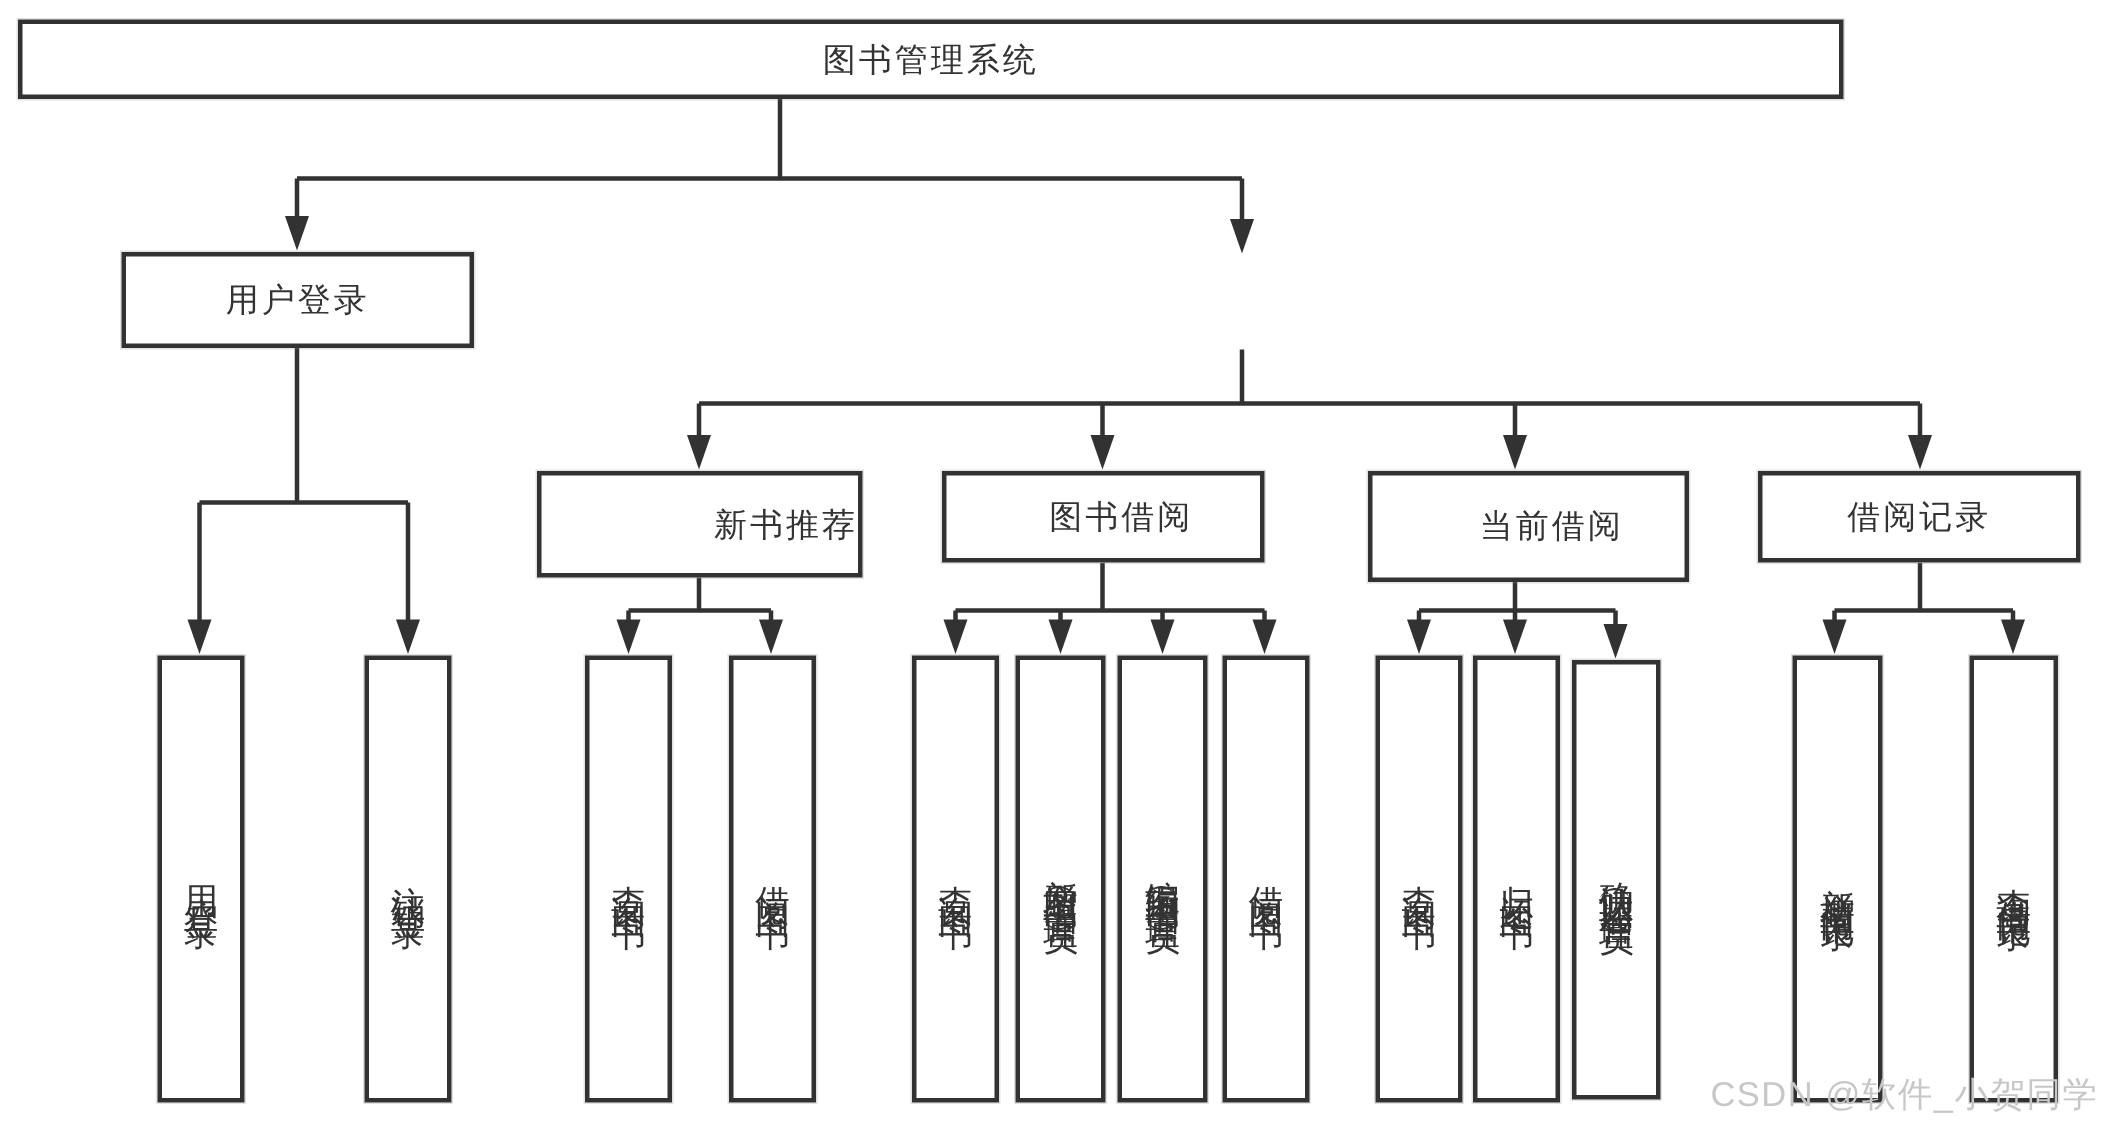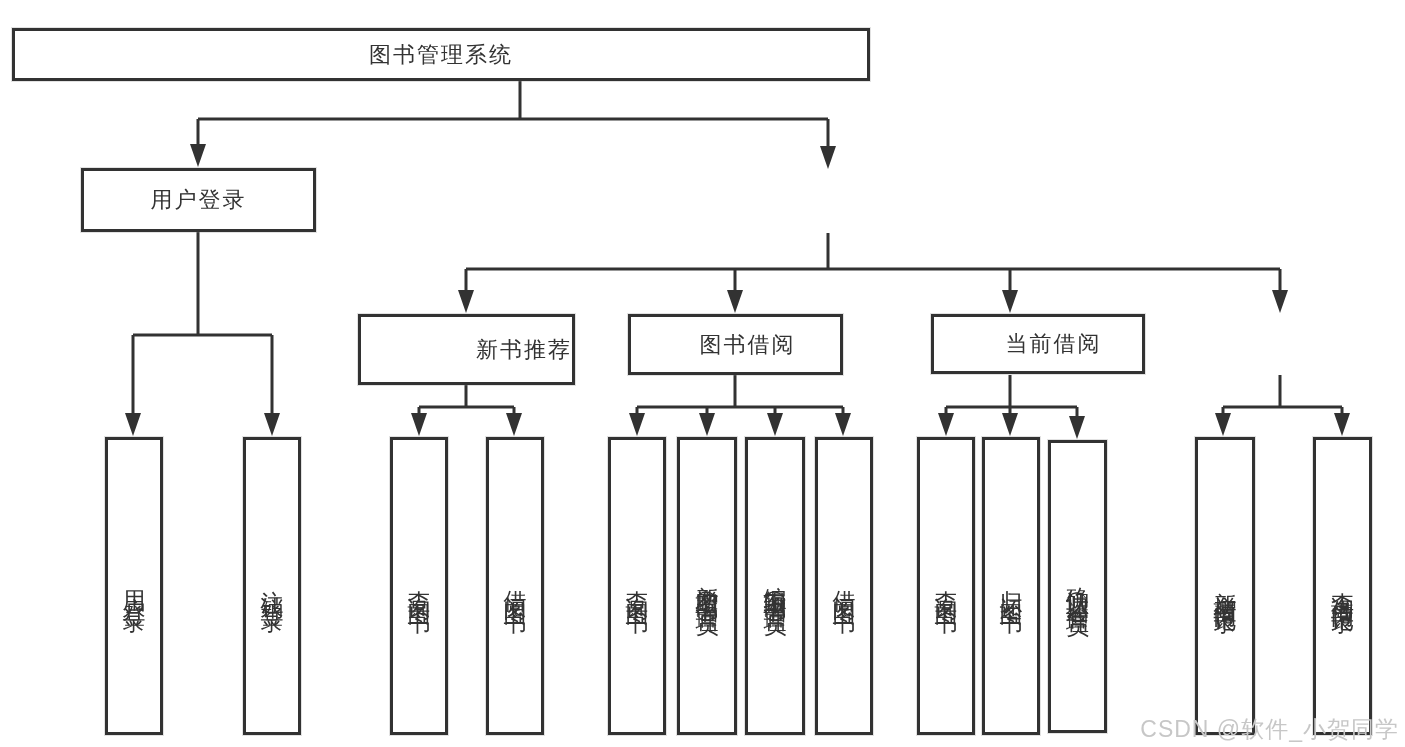--- a/index.html
+++ b/index.html
@@ -94,36 +94,39 @@
       <polygon points="767,413 783,413 775,436"></polygon>
       <polygon points="835,413 851,413 843,436"></polygon>
       <polygon points="938,413 954,413 946,436"></polygon>
       <polygon points="1002,413 1018,413 1010,436"></polygon>
       <polygon points="1069,416 1085,416 1077,439"></polygon>
       <polygon points="1215,413 1231,413 1223,436"></polygon>
       <polygon points="1334,413 1350,413 1342,436"></polygon>
     </g>
   </svg>
 
-  <div class="box hbox" style="left:12px;top:13px;width:858px;height:53px;margin-top:15px;">
+  <div class="box hbox" style="left:12px;top:13px;width:1217px;height:53px;">
     <span>图书管理系统</span>
   </div>
 
   <div class="box hbox" style="left:81px;top:168px;width:235px;height:64px;">
     <span>用户登录</span>
   </div>
 
   <div class="box hbox" style="left:358px;top:314px;width:217px;height:71px;justify-content:flex-end;">
     <span>新书推荐</span>
   </div>
   <div class="box hbox" style="left:628px;top:314px;width:215px;height:61px;padding-left:24px;">
     <span>图书借阅</span>
   </div>
-  <div class="box hbox" style="left:931px;top:314px;width:214px;height:60px;padding-left:31px;">
+  <div class="box hbox" style="left:912px;top:314px;width:214px;height:74px;padding-left:31px;">
     <span>当前借阅</span>
+  </div>
+  <div class="box hbox" style="left:1172px;top:314px;width:215px;height:61px;">
+    <span>借阅记录</span>
   </div>
 
   <div class="box vbox" style="left:105px;top:437px;width:58px;height:298px;">
     <span>用户登录</span>
   </div>
   <div class="box vbox" style="left:243px;top:437px;width:58px;height:298px;">
     <span>注销登录</span>
   </div>
 
   <div class="box vbox" style="left:390px;top:437px;width:58px;height:298px;">

